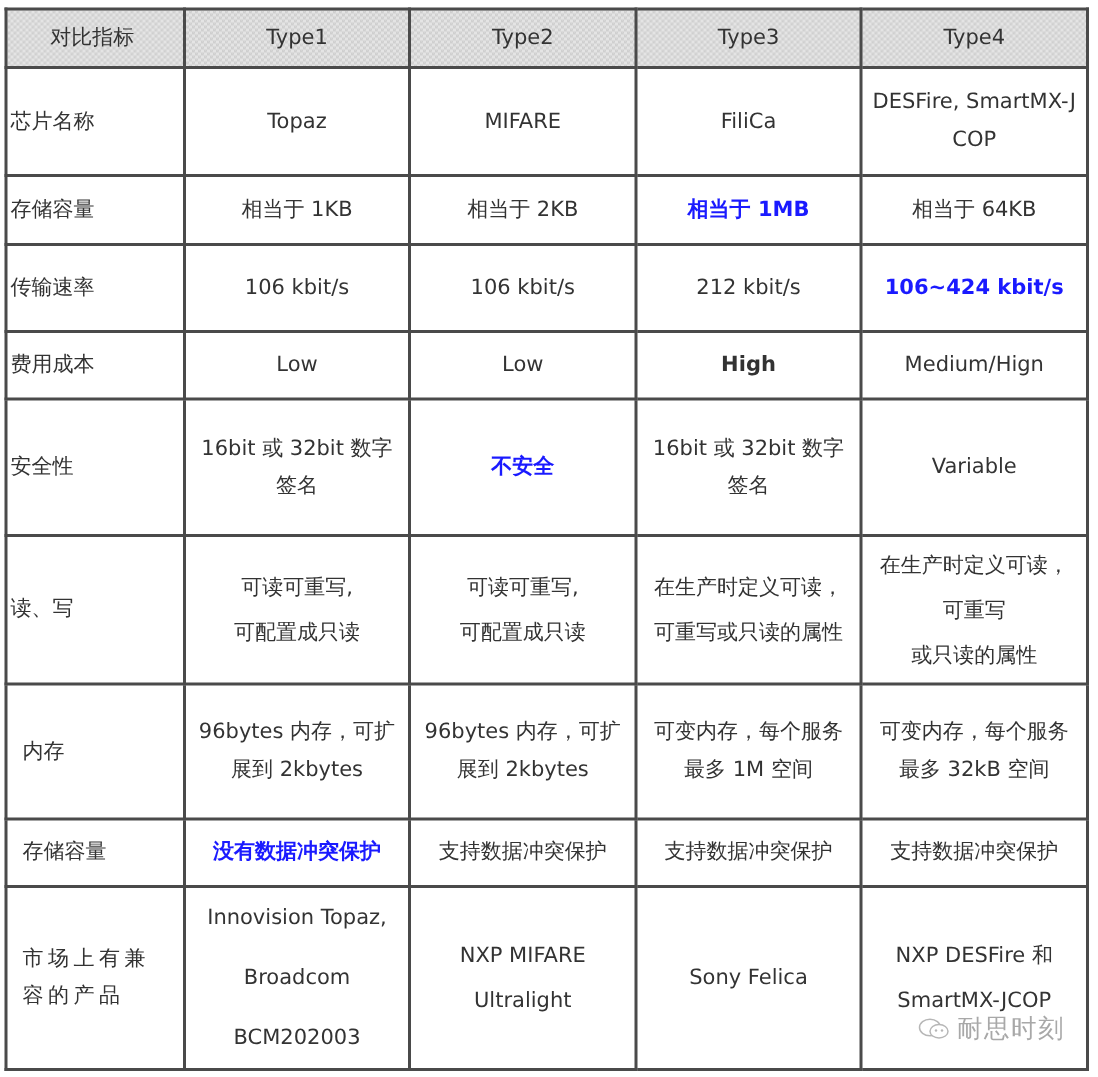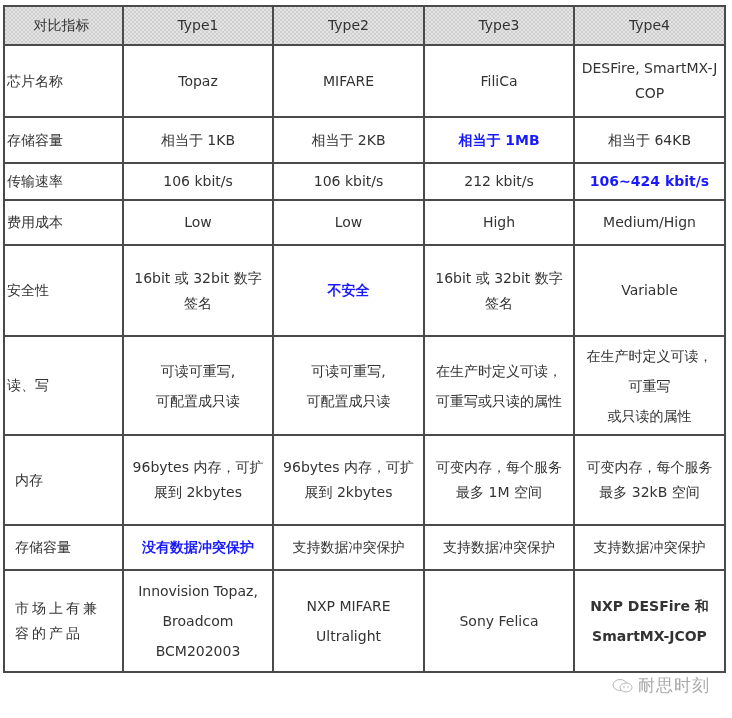--- a/index.html
+++ b/index.html
@@ -65,32 +65,32 @@
         <td style="white-space: pre-line;">FiliCa</td>
         <td style="white-space: pre-line;">DESFire, SmartMX-JCOP</td>
       </tr>
       <tr style="height: 46px;">
         <td class="rowlabel">存储容量</td>
         <td style="white-space: pre-line;">相当于 1KB</td>
         <td style="white-space: pre-line;">相当于 2KB</td>
         <td class="hl" style="white-space: pre-line;">相当于 1MB</td>
         <td style="white-space: pre-line;">相当于 64KB</td>
       </tr>
-      <tr style="height: 37px;">
+      <tr style="height: 58px;">
         <td class="rowlabel">传输速率</td>
         <td style="white-space: pre-line;">106 kbit/s</td>
         <td style="white-space: pre-line;">106 kbit/s</td>
         <td style="white-space: pre-line;">212 kbit/s</td>
         <td class="hl" style="white-space: pre-line;">106~424 kbit/s</td>
       </tr>
       <tr style="height: 45px;">
         <td class="rowlabel">费用成本</td>
         <td style="white-space: pre-line;">Low</td>
         <td style="white-space: pre-line;">Low</td>
-        <td style="white-space: pre-line;">High</td>
+        <td style="white-space: pre-line; font-weight: bold;">High</td>
         <td style="white-space: pre-line;">Medium/Hign</td>
       </tr>
       <tr style="height: 91px;">
         <td class="rowlabel">安全性</td>
         <td style="white-space: pre-line;">16bit 或 32bit 数字签名</td>
         <td class="hl" style="white-space: pre-line;">不安全</td>
         <td style="white-space: pre-line;">16bit 或 32bit 数字签名</td>
         <td style="white-space: pre-line;">Variable</td>
       </tr>
       <tr style="height: 99px;">
@@ -112,27 +112,27 @@
       </tr>
       <tr style="height: 45px;">
         <td class="rowlabel indent">存储容量</td>
         <td class="hl" style="white-space: pre-line;">没有数据冲突保护</td>
         <td style="white-space: pre-line;">支持数据冲突保护</td>
         <td style="white-space: pre-line;">支持数据冲突保护</td>
         <td style="white-space: pre-line;">支持数据冲突保护</td>
       </tr>
       <tr style="height: 102px;">
         <td class="rowlabel indent" style="line-height: 25px; letter-spacing: 3px;">市场上有兼容的产品</td>
-        <td style="white-space: pre-line; line-height: 30px;">Innovision Topaz,
+        <td style="white-space: pre-line; line-height: 40px;">Innovision Topaz,
 Broadcom
 BCM202003</td>
         <td style="white-space: pre-line; line-height: 30px;">NXP MIFARE
 Ultralight</td>
         <td style="white-space: pre-line; line-height: 30px;">Sony Felica</td>
-        <td style="white-space: pre-line; line-height: 30px; font-weight: bold;">NXP DESFire 和
+        <td style="white-space: pre-line; line-height: 30px;">NXP DESFire 和
 SmartMX-JCOP</td>
       </tr>
     </tbody>
 </table>
 
 <div class="watermark">
   <svg class="wm-icon" viewBox="0 0 22 16">
     <ellipse cx="8" cy="7" rx="7" ry="5.5" fill="none" stroke="#aaa" stroke-width="1"></ellipse>
     <ellipse cx="14" cy="9.5" rx="6" ry="4.5" fill="#fff" stroke="#aaa" stroke-width="1"></ellipse>
     <circle cx="12" cy="9" r="0.8" fill="#aaa"></circle>

